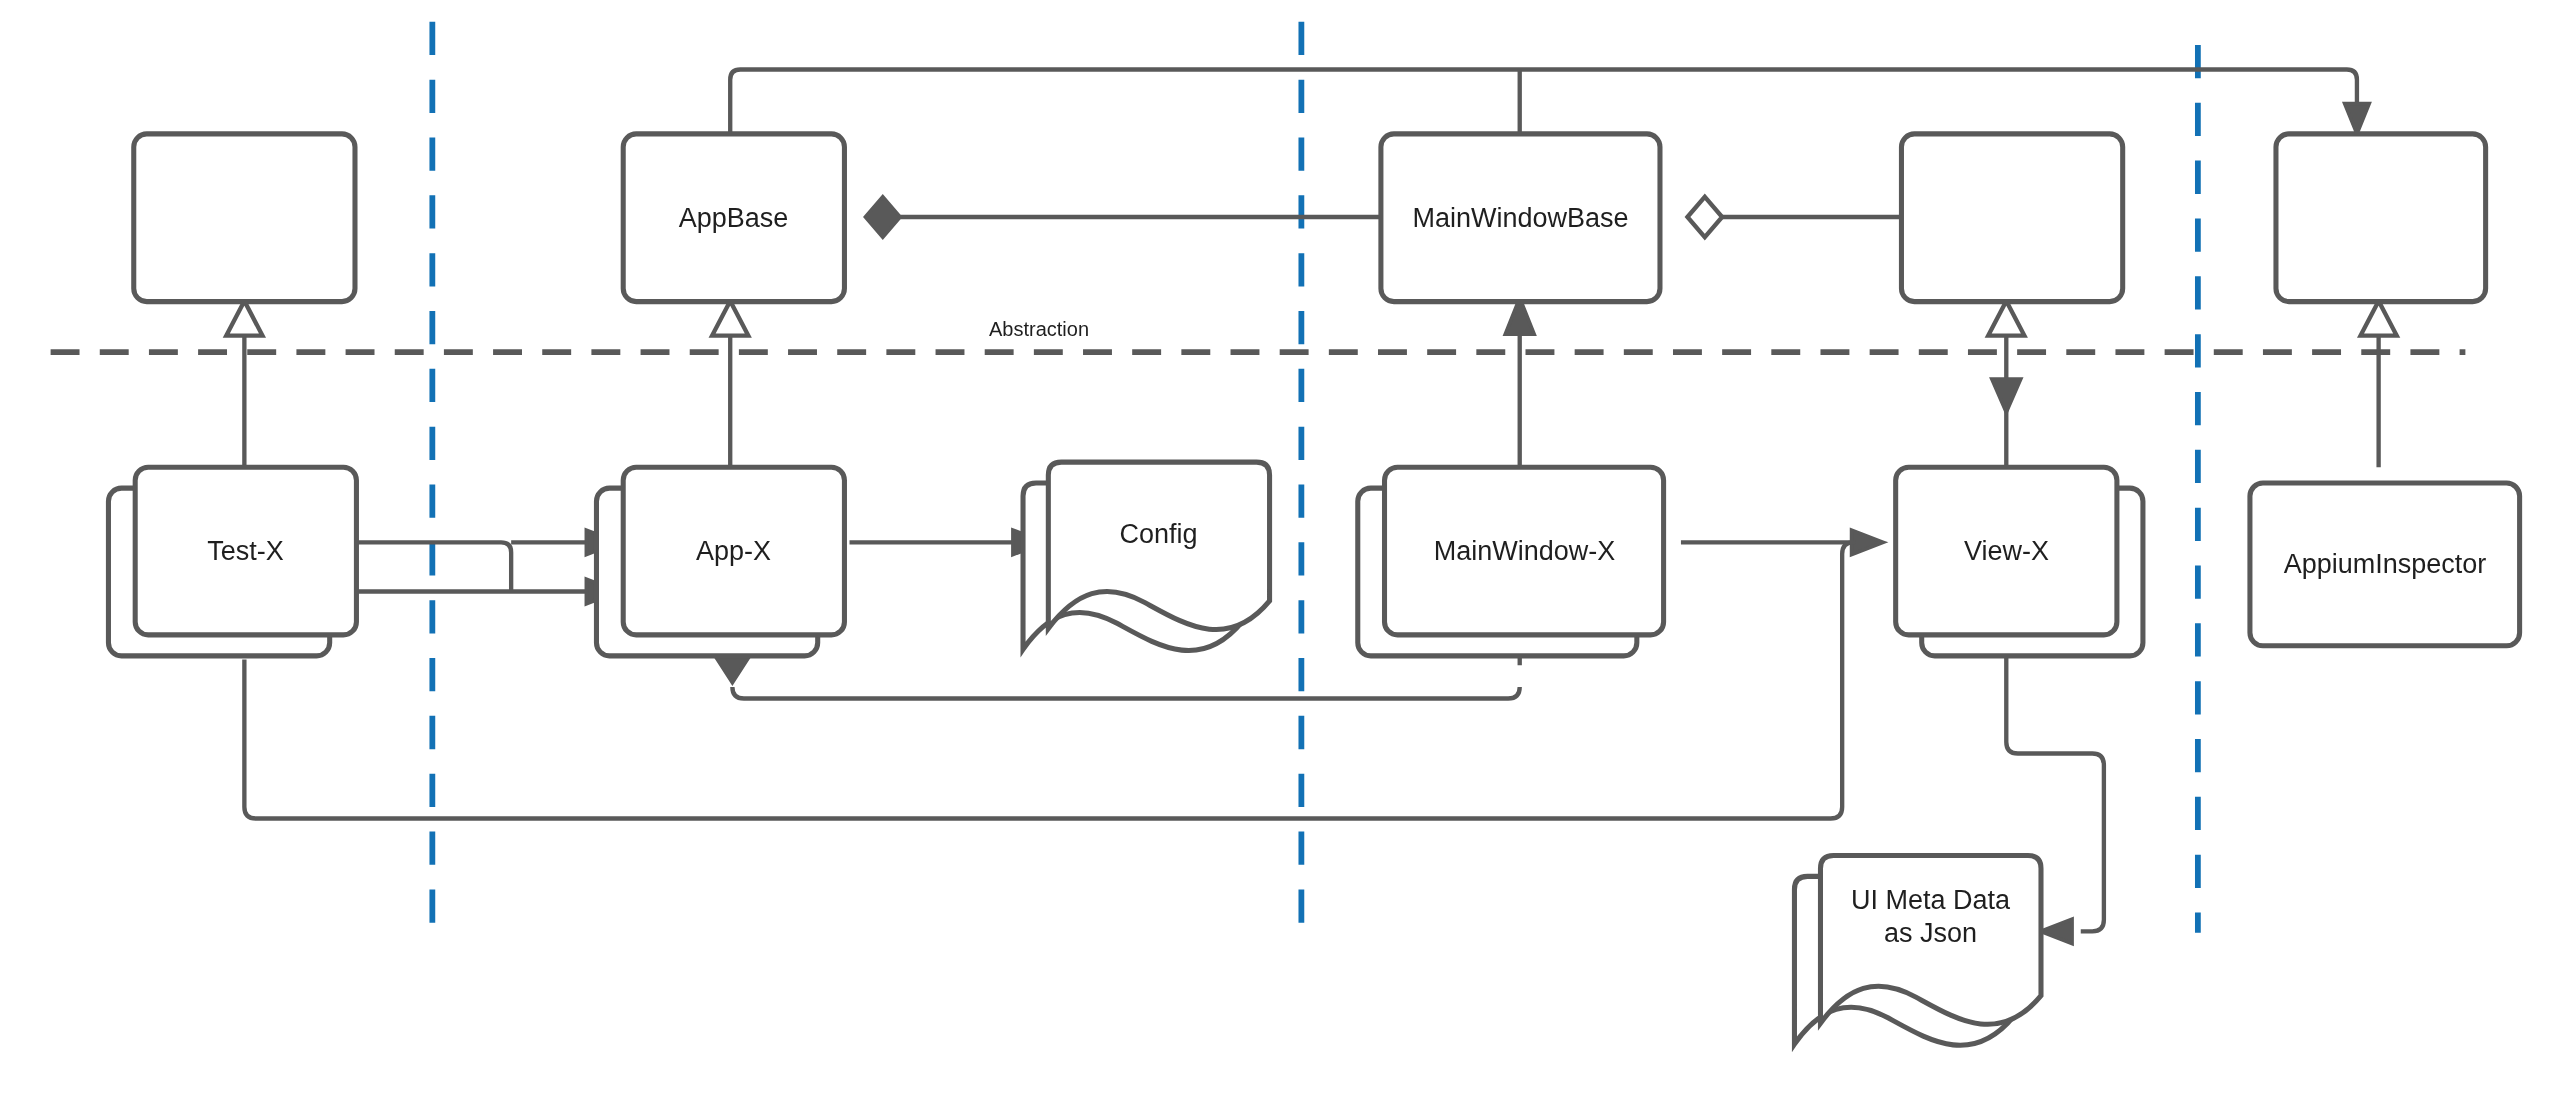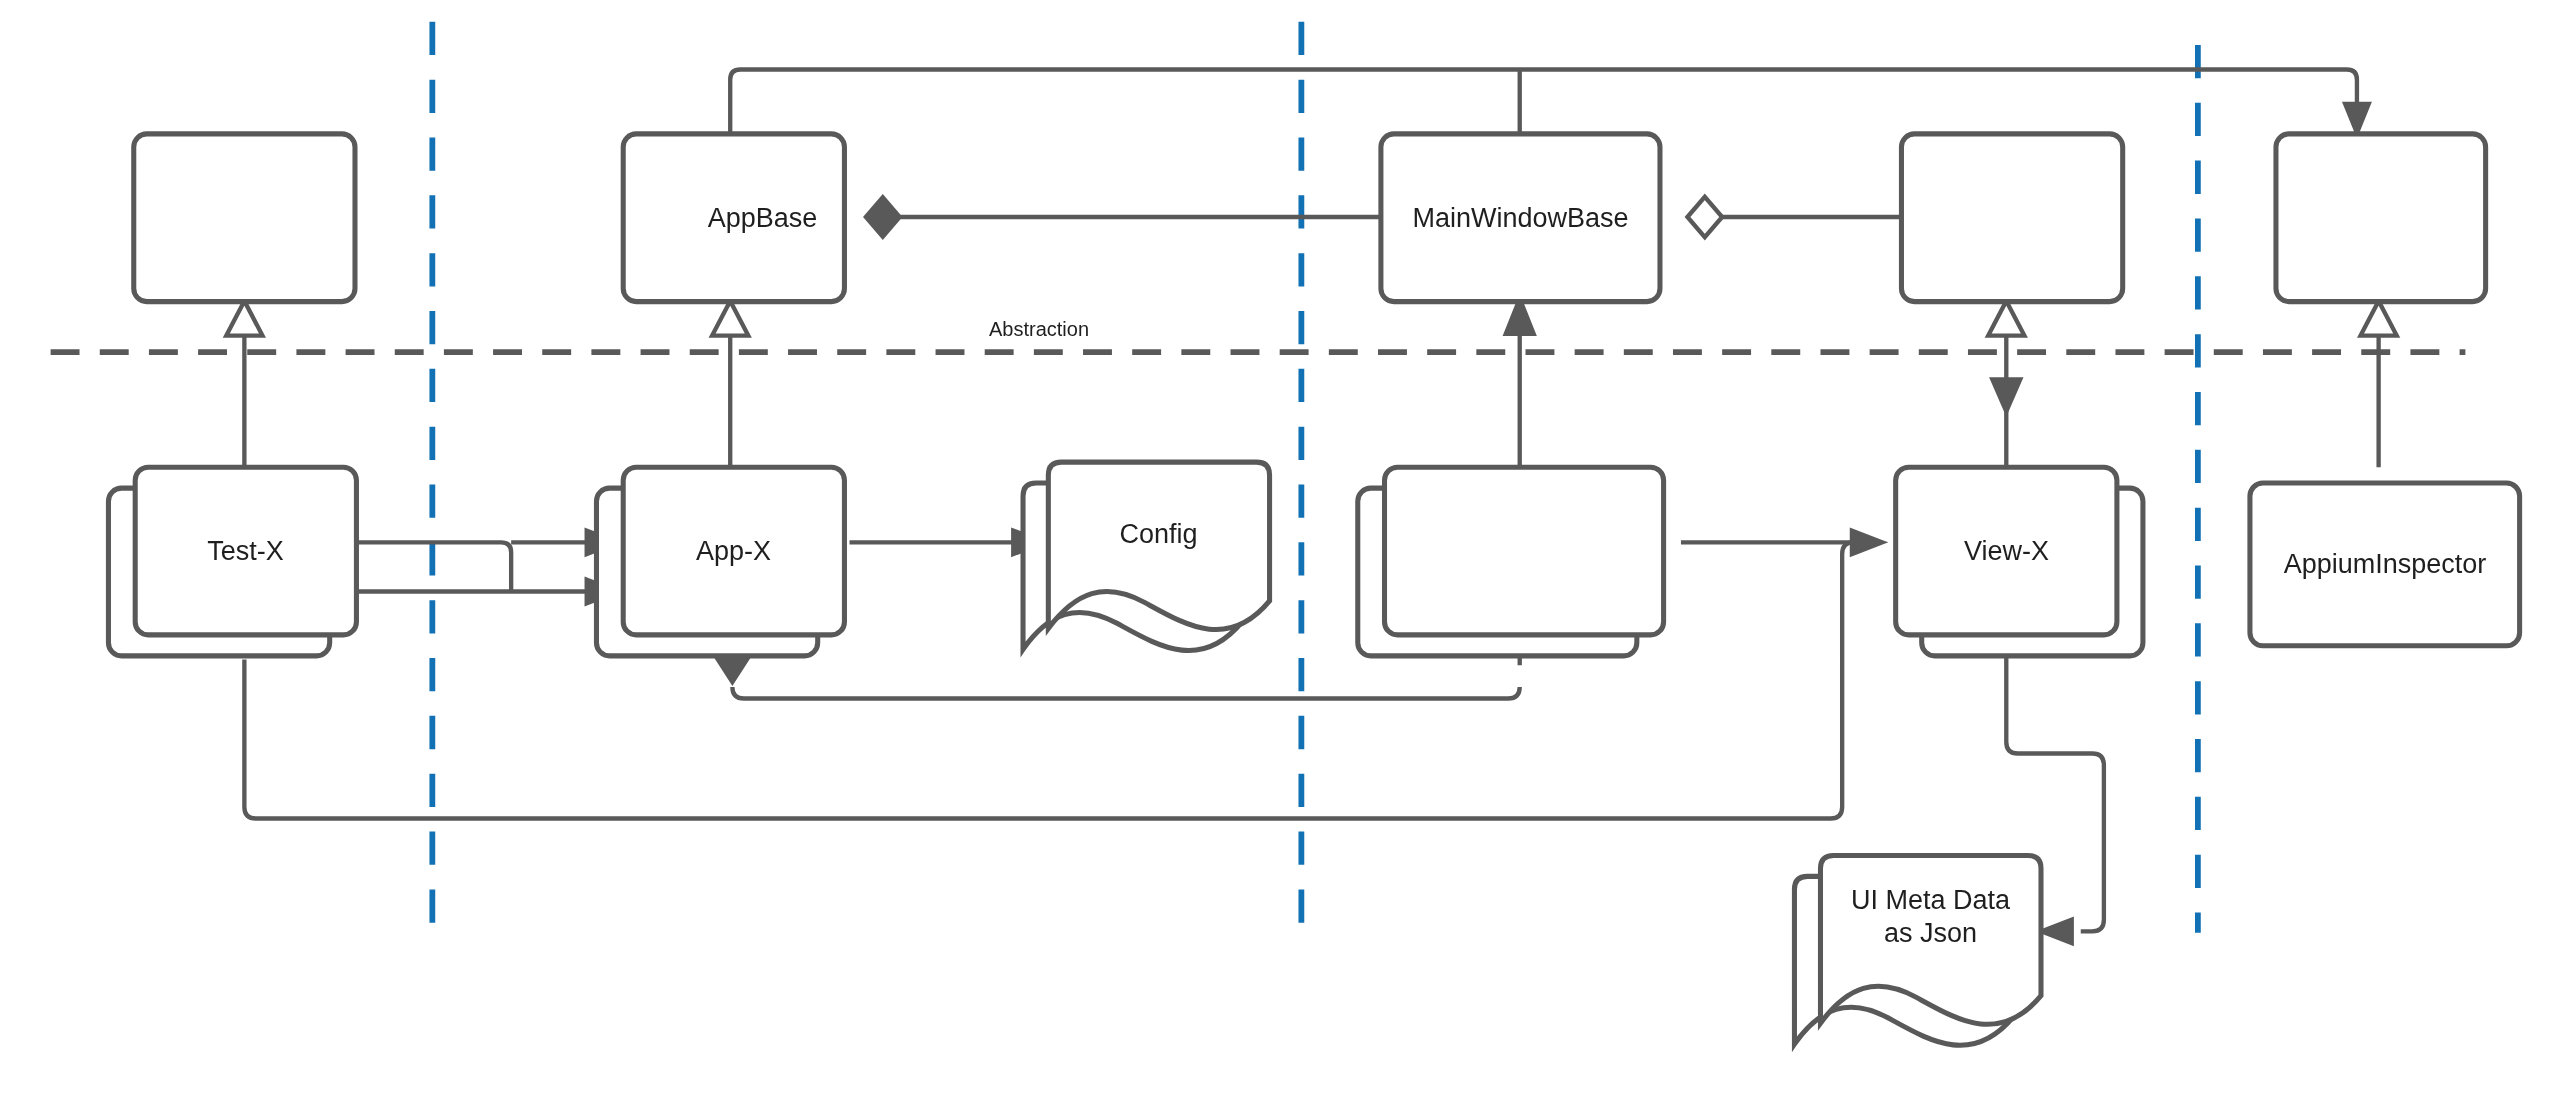--- a/index.html
+++ b/index.html
@@ -194,32 +194,33 @@
       <path class="bx" d="M2518 1201 Q2518 1183 2536 1183 L2805 1183 Q2823 1183 2823 1201 L2823 1377
                            C2765 1447 2705 1409 2650 1379
                            C2595 1349 2555 1365 2518 1415 Z"></path>
     </g>
 
   </svg>
 
   <div class="sectionlabel" style="left:989px; top:318px;">Abstraction</div>
 
 
-  <div class="nodelabel" style="left:652px; top:134px; width:221px; height:168px;">AppBase</div>
+  <div class="nodelabel" style="left:623px; top:134px; width:221px; height:168px;">AppBase</div>
 
   <div class="nodelabel" style="left:1381px; top:134px; width:279px; height:168px;">MainWindowBase</div>
 
 
 
   <div class="nodelabel" style="left:135px; top:467px; width:221px; height:168px;">Test-X</div>
 
   <div class="nodelabel" style="left:623px; top:467px; width:221px; height:168px;">App-X</div>
 
   <div class="nodelabel" style="left:1048px; top:476px; width:221px; height:116px;">Config</div>
 
+  <div class="nodelabel" style="left:1385px; top:467px; width:279px; height:168px;">MainWindow-X</div>
 
   <div class="nodelabel" style="left:1896px; top:467px; width:221px; height:168px;text-align:center;">View-X</div>
 
   <div class="nodelabel" style="left:2250px; top:483px; width:270px; height:163px;">AppiumInspector</div>
 
   <div class="nodelabel" style="left:1820px; top:855px; width:221px; height:123px;">UI Meta Data
 as Json</div>
 
 </div>
 

